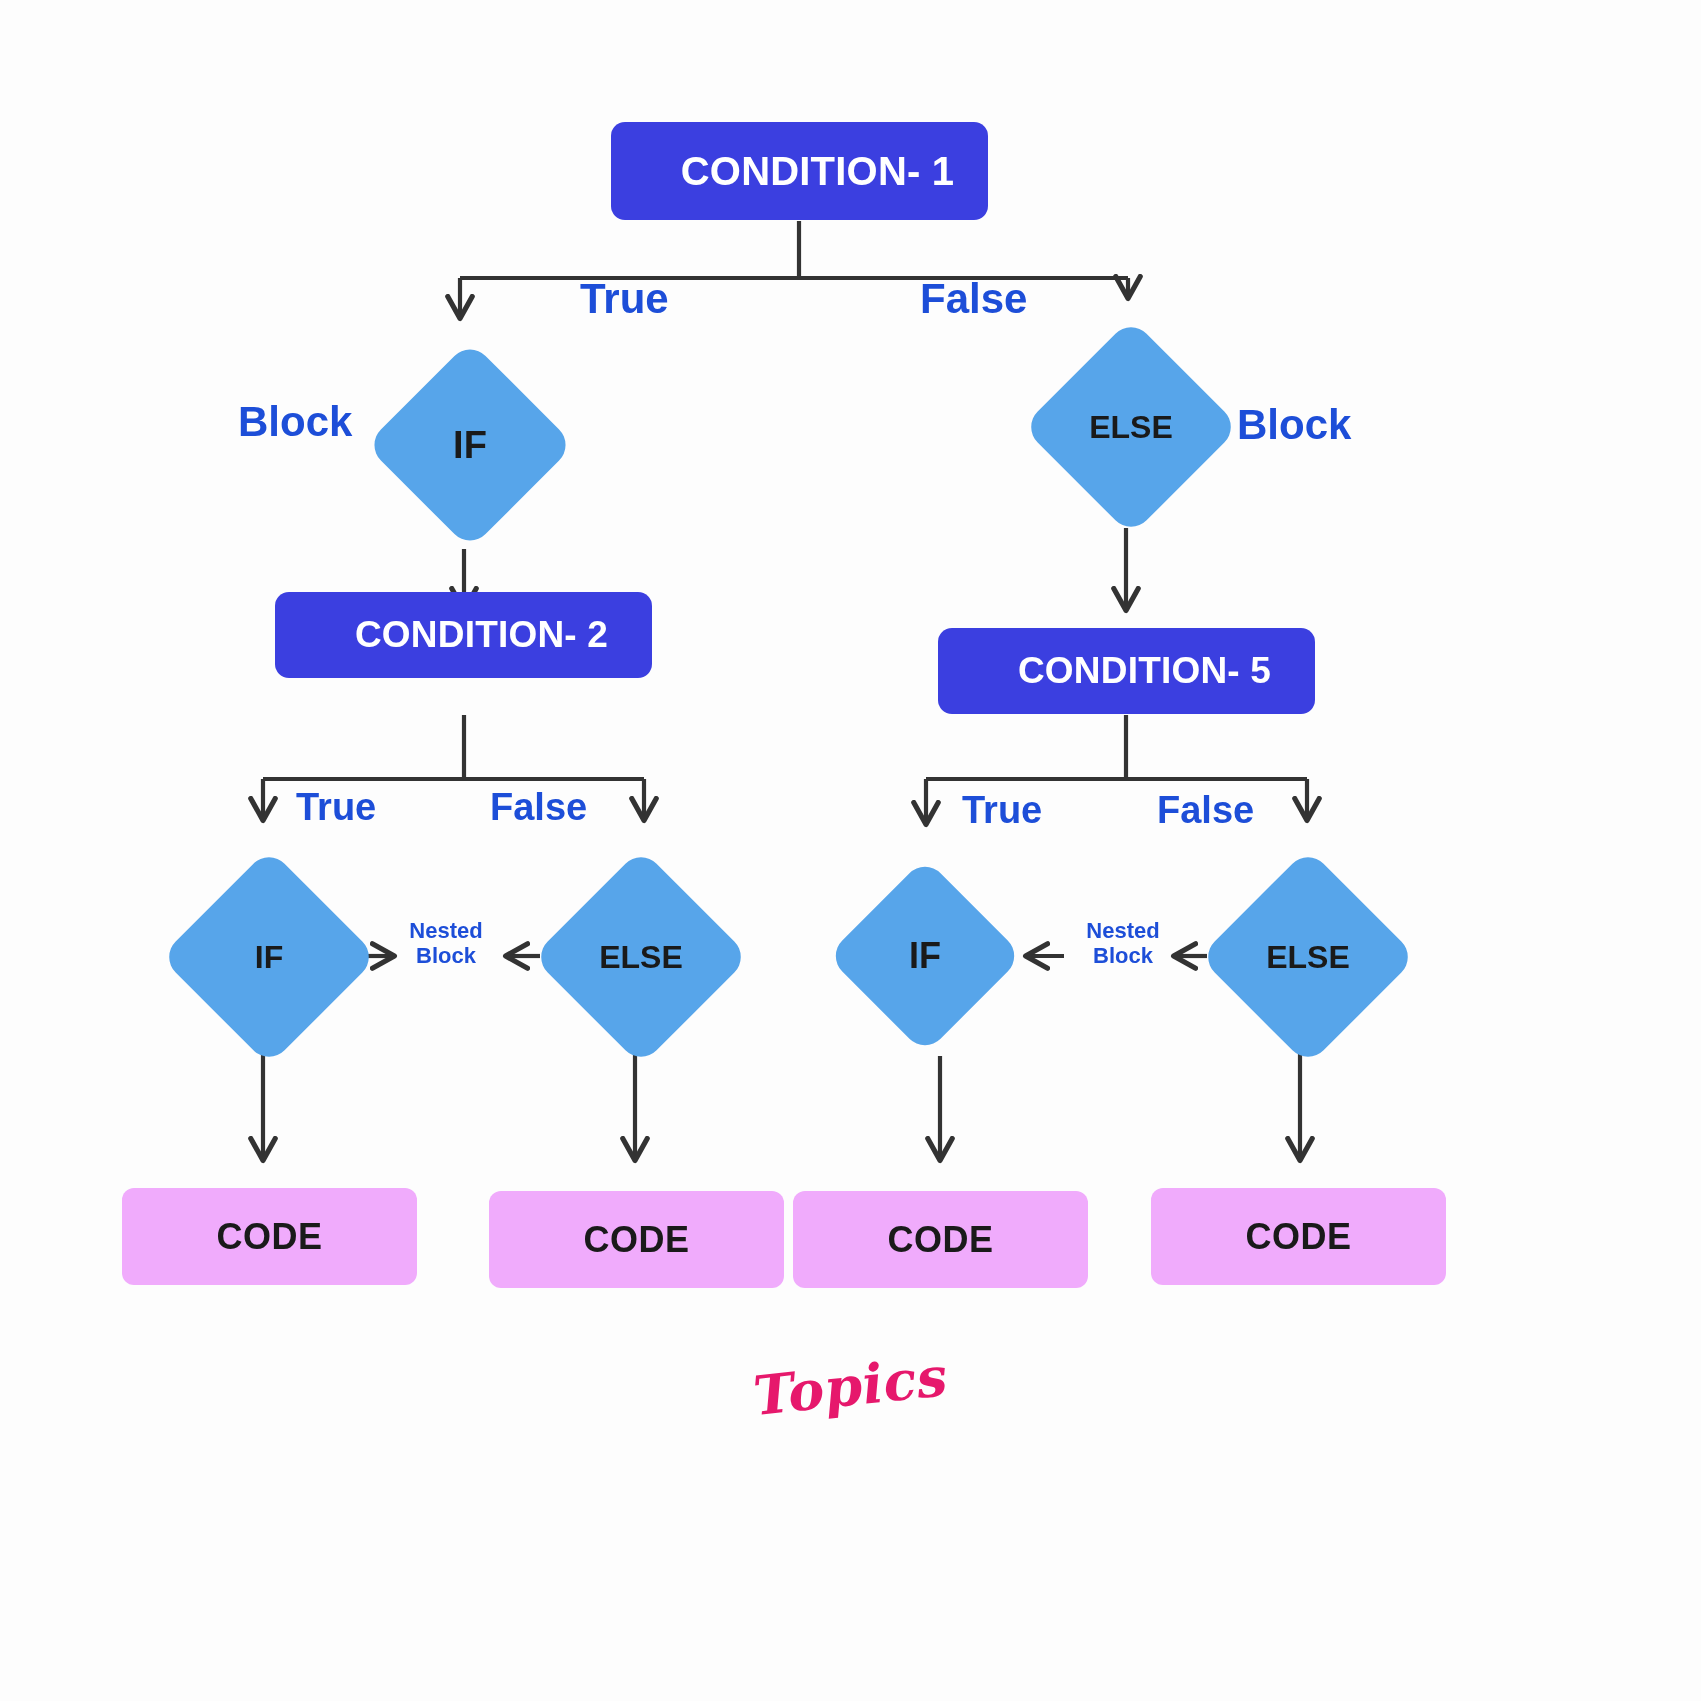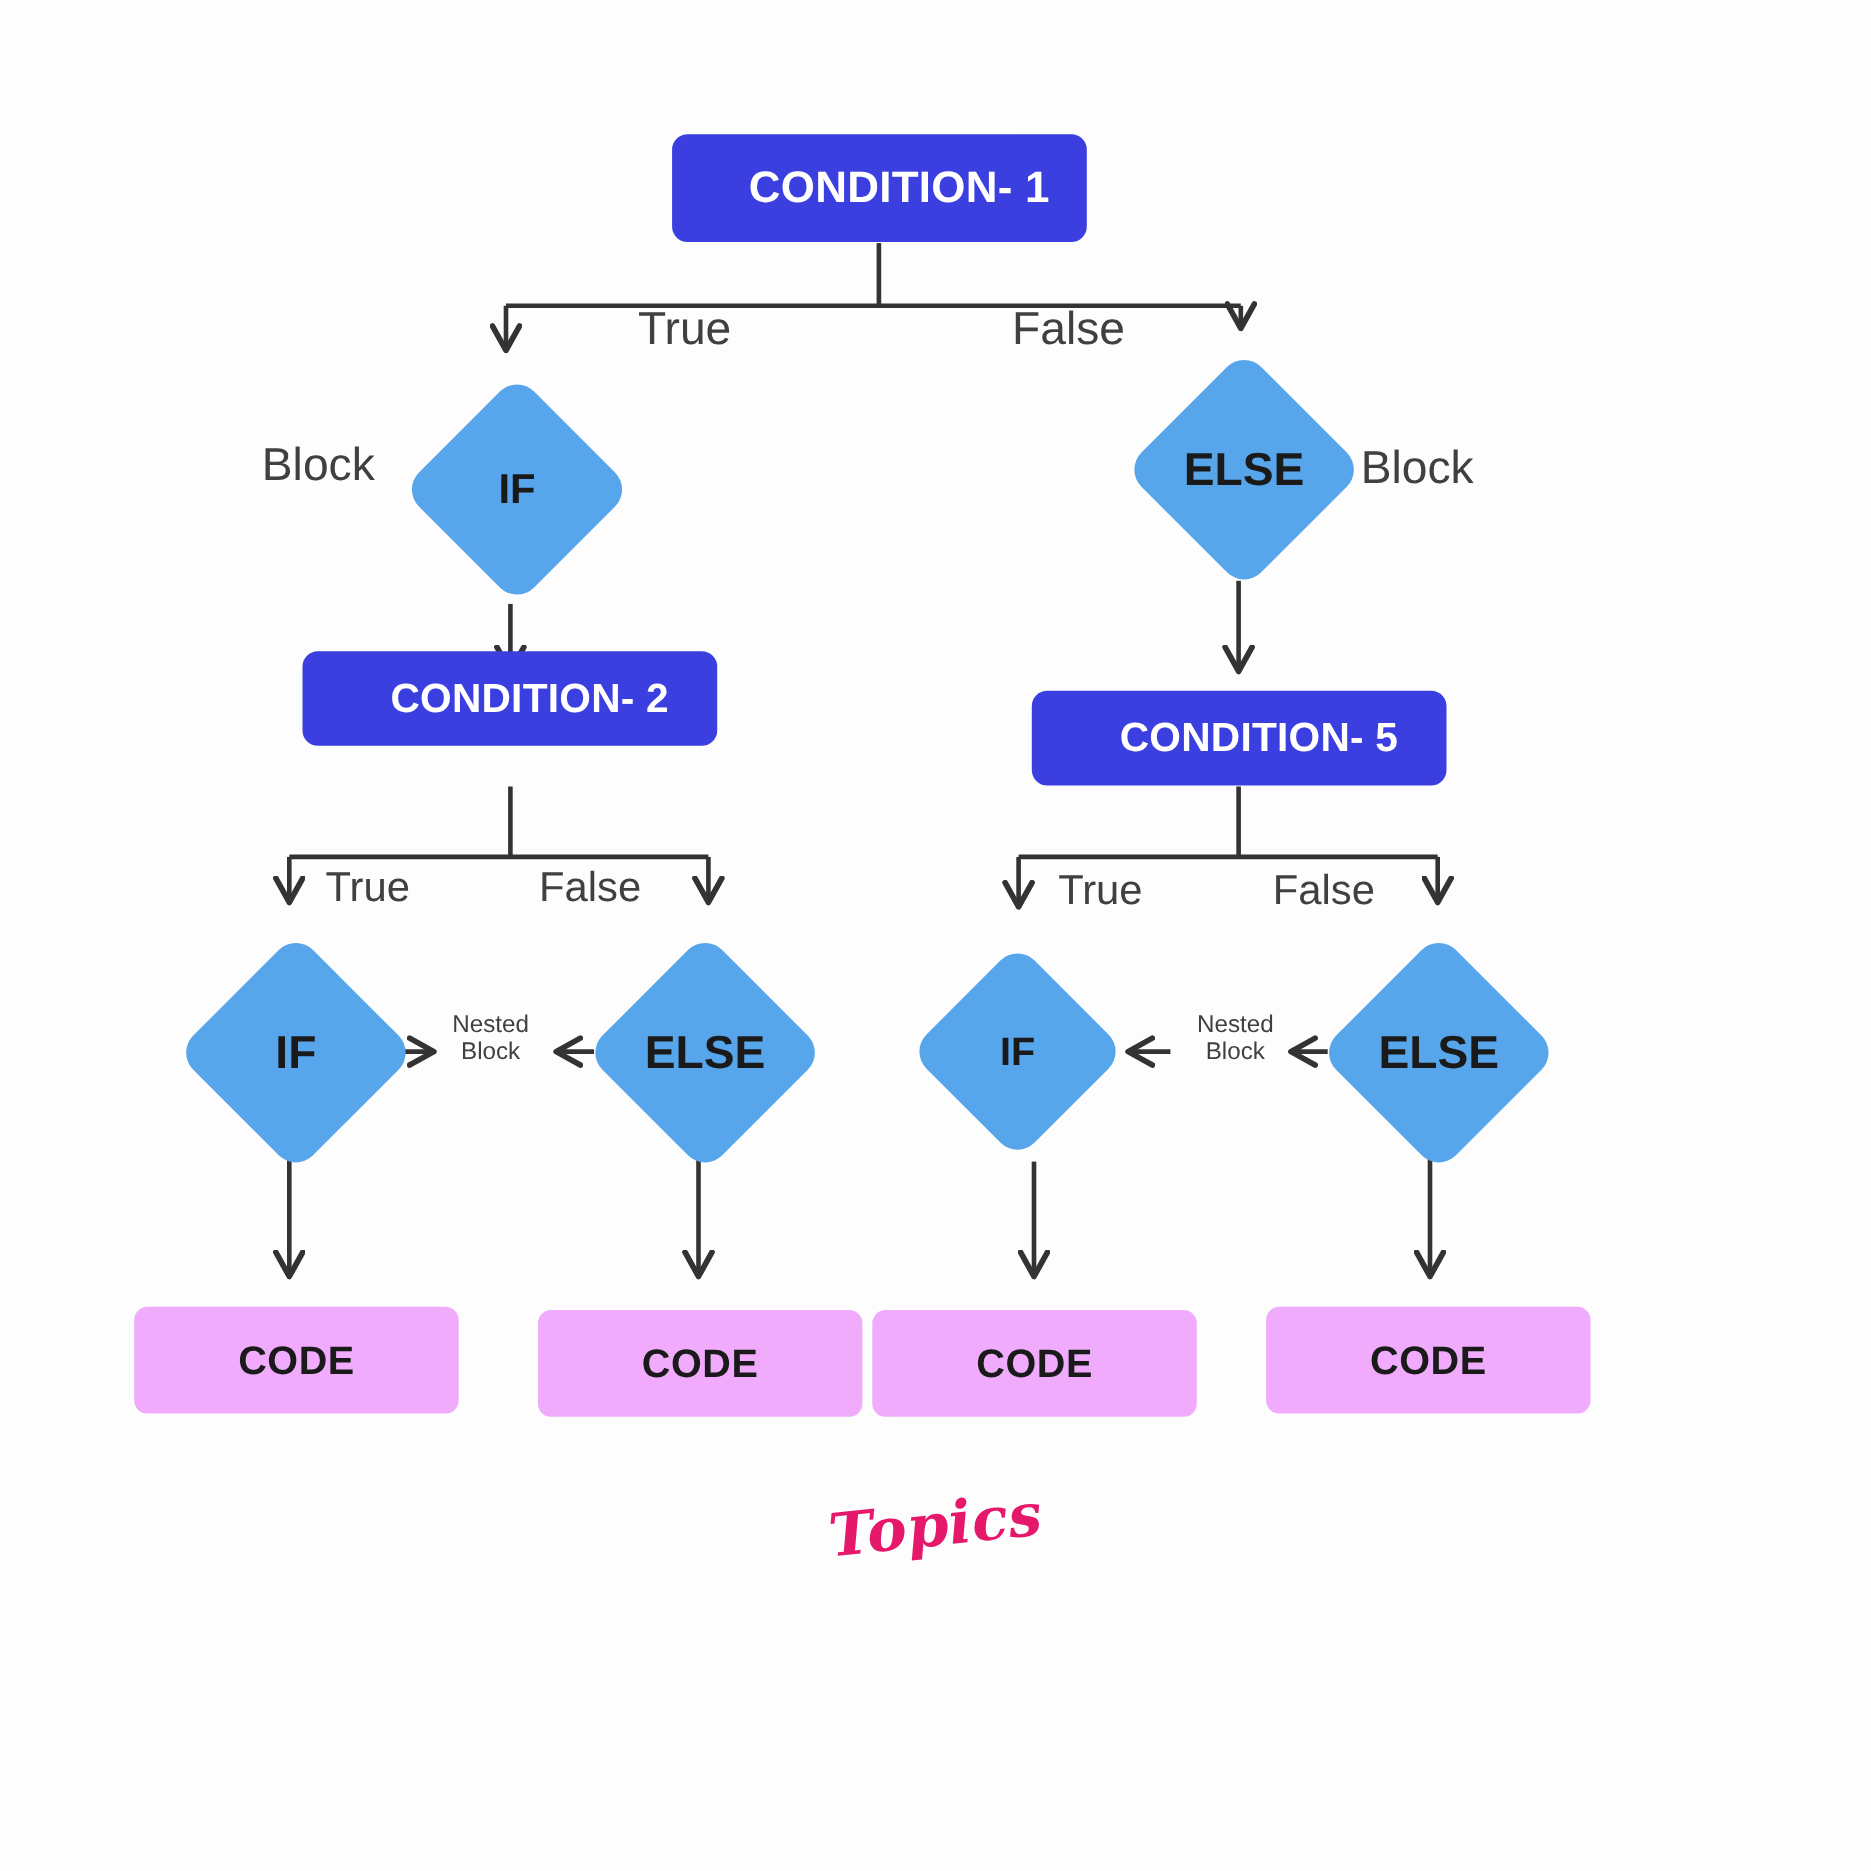--- a/index.html
+++ b/index.html
@@ -68,21 +68,21 @@
     justify-content: center;
     color: #1a1a1a;
     font-weight: 700;
   }
   .dia-big { width: 210px; height: 210px; }
   .dia-big .face { width: 148px; height: 148px; }
   .dia-big .dlabel { font-size: 38px; }
 
   .dia-mid { width: 218px; height: 218px; }
   .dia-mid .face { width: 154px; height: 154px; }
-  .dia-mid .dlabel { font-size: 42px; }
+  .dia-mid .dlabel { font-size: 32px; }
 
   .dia-sm { width: 196px; height: 196px; }
   .dia-sm .face { width: 139px; height: 139px; }
   .dia-sm .dlabel { font-size: 36px; }
 
   #if-1    { left: 365px;  top: 340px; }
   #else-1  { left: 1022px; top: 318px; }
   #if-2    { left: 160px;  top: 848px; }
   #else-2  { left: 532px;  top: 848px; }
   #if-3    { left: 827px;  top: 858px; }
@@ -103,22 +103,22 @@
     box-sizing: border-box;
   }
   #code-1 { left: 122px;  top: 1188px; width: 295px; height: 97px; }
   #code-2 { left: 489px;  top: 1191px; width: 295px; height: 97px; }
   #code-3 { left: 793px;  top: 1191px; width: 295px; height: 97px; }
   #code-4 { left: 1151px; top: 1188px; width: 295px; height: 97px; }
 
   
   .edge-label {
     position: absolute;
-    color: #404040;
-    font-weight: 400;
+    color: #1d4ed8;
+    font-weight: 700;
     white-space: nowrap;
   }
   .lbl-lg { font-size: 42px; }
   .lbl-md { font-size: 38px; }
   .lbl-sm { font-size: 22px; line-height: 1.15; text-align: center; }
 
   #lbl-true-1  { left: 580px;  top: 275px; }
   #lbl-false-1 { left: 920px;  top: 275px; }
   #lbl-block-l { left: 238px;  top: 398px; }
   #lbl-block-r { left: 1237px; top: 401px; }

